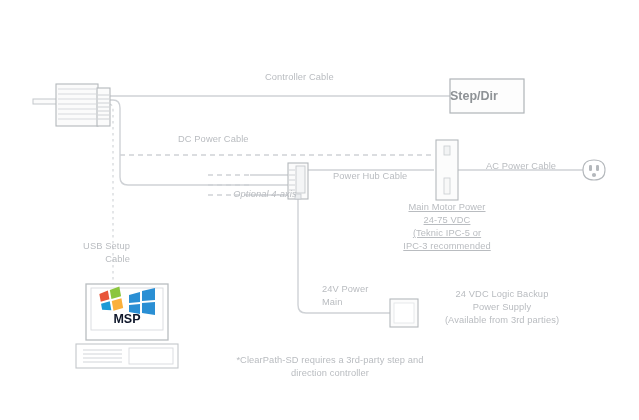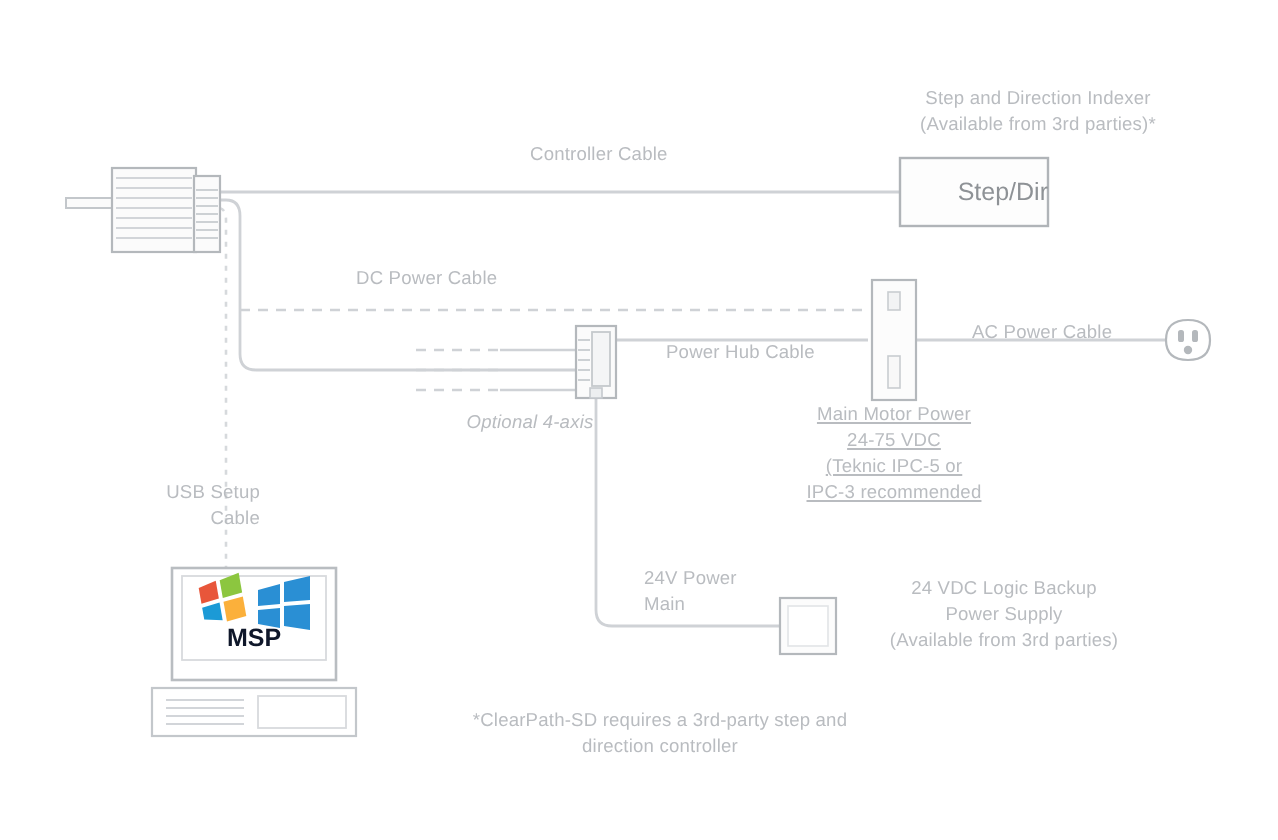--- a/index.html
+++ b/index.html
@@ -30,22 +30,23 @@
     white-space: pre;
     letter-spacing: 0.1px;
   }
   .lbl.center { text-align: center; }
   .lbl.right  { text-align: right; }
   .lbl.ital   { font-style: italic; }
   .box-label {
     position: absolute;
     color: #8e9296;
     font-size: 12.5px;
-    text-align: right;
+    text-align: left;
     white-space: pre;
+    font-weight: bold;
   }
   .msp-text {
     position: absolute;
     color: #0f172a;
     font-size: 12.5px;
     font-weight: bold;
     text-align: center;
     white-space: pre;
   }
 </style>
@@ -163,34 +164,32 @@
 
     <g transform="translate(129,291)">
       <path d="M 0 4 L 11 1 L 11 11 L 0 12 Z" fill="#2a8fd4"></path>
       <path d="M 13 0 L 26 -3 L 26 9 L 13 10 Z" fill="#2a8fd4"></path>
       <path d="M 0 14 L 11 13 L 11 23 L 0 21 Z" fill="#2a8fd4"></path>
       <path d="M 13 12 L 26 11 L 26 24 L 13 22 Z" fill="#2a8fd4"></path>
     </g>
 
   </svg>
 
-  <div class="lbl center" style="left:399px; top:43px; width:240px;">Step and Direction Indexer
-(Available from 3rd parties)*</div>
 
   <div class="box-label" style="left:450px; top:89px; width:74px;">Step/Dir</div>
 
   <div class="lbl" style="left:265px; top:71px;">Controller Cable</div>
 
   <div class="lbl" style="left:178px; top:133px;">DC Power Cable</div>
 
   <div class="lbl" style="left:333px; top:170px;">Power Hub Cable</div>
 
   <div class="lbl" style="left:486px; top:160px;">AC Power Cable</div>
 
-  <div class="lbl ital center" style="left:215px; top:205px; width:100px;">Optional 4-axis</div>
+  <div class="lbl ital center" style="left:215px; top:188px; width:100px;">Optional 4-axis</div>
 
   <div class="lbl center" style="left:387px; top:201px; width:120px;text-decoration:underline;">Main Motor Power
 24-75 VDC
 (Teknic IPC-5 or
 IPC-3 recommended</div>
 
   <div class="lbl right" style="left:52px; top:212px; width:78px;margin-top:28px;">USB Setup
 Cable</div>
 
   <div class="lbl" style="left:322px; top:283px;">24V Power

